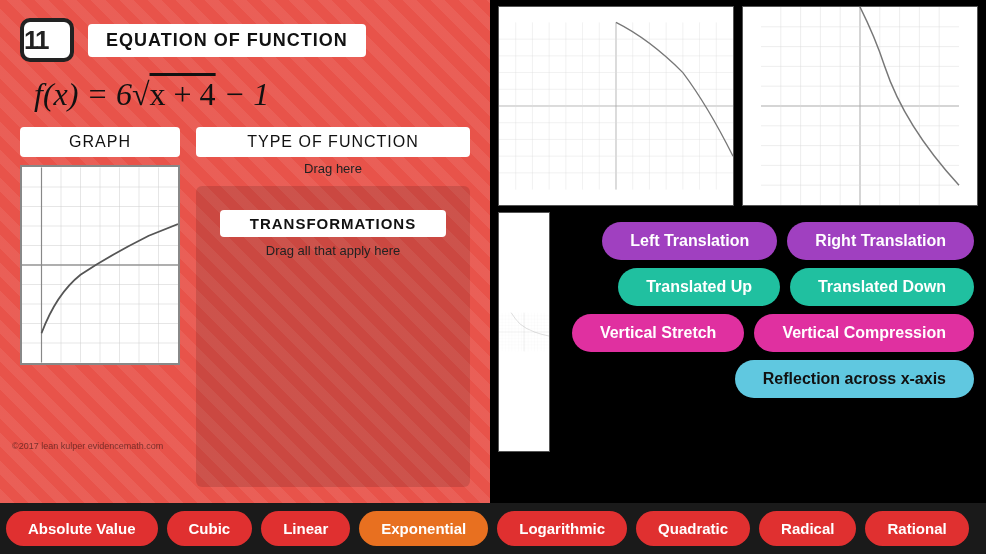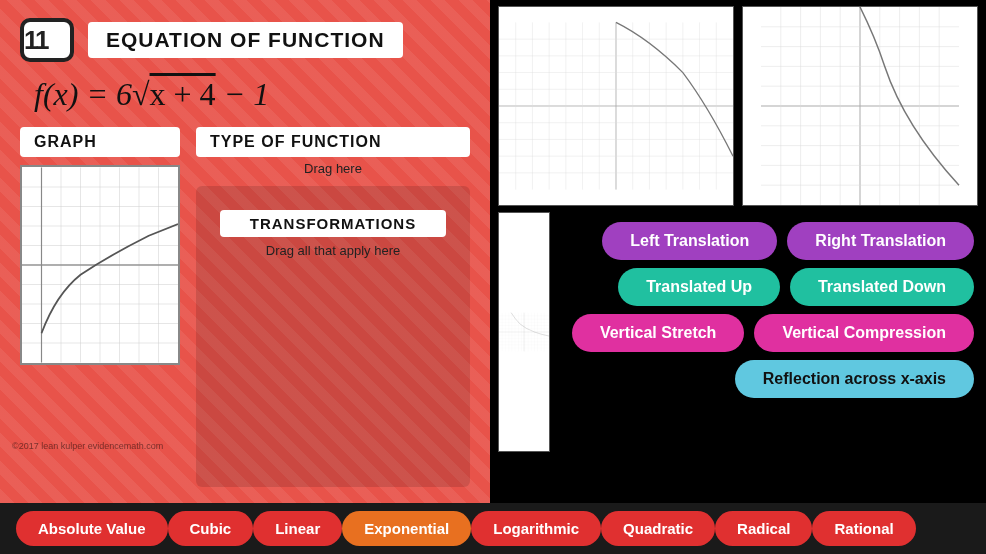--- a/index.html
+++ b/index.html
@@ -54,21 +54,21 @@
       font-size: 26px;
       font-weight: 900;
       color: #222;
       letter-spacing: -2px;
     }
 
     .equation-title {
       background: #fff;
       color: #111;
       font-weight: 900;
-      font-size: 21px;
+      font-size: 18px;
       padding: 6px 18px;
       border-radius: 4px;
       letter-spacing: 1px;
     }
 
     .equation-display {
       font-size: 32px;
       color: #111;
       margin: 6px 0 14px 14px;
       font-style: italic;
@@ -83,25 +83,25 @@
 
     .graph-col {
       display: flex;
       flex-direction: column;
       gap: 8px;
     }
 
     .section-label-box {
       background: #fff;
       color: #111;
-      font-weight: 700;
+      font-weight: 400;
       font-size: 16px;
       padding: 6px 14px;
       border-radius: 4px;
-      text-align: left;
+      text-align: center;
       letter-spacing: 1px;
     }
 
     .graph-box {
       background: #fff;
       width: 160px;
       height: 200px;
       border: 2px solid #888;
       position: relative;
       overflow: hidden;
@@ -216,22 +216,22 @@
     .pill-purple { background: #a040c0; }
     .pill-teal { background: #20c0a0; }
     .pill-pink { background: #e030a0; }
     .pill-light-blue { background: #60c8e0; color: #111; }
 
     
     .bottom-bar {
       background: #1a1a1a;
       display: flex;
       flex-wrap: wrap;
-      gap: 0;
-      padding: 8px 16px;
+      gap: 9px;
+      padding: 8px 6px;
       align-items: flex-end;
     }
 
     .bottom-btn {
       border: none;
       border-radius: 50px;
       padding: 9px 22px;
       font-size: 15px;
       font-weight: 700;
       cursor: pointer;

